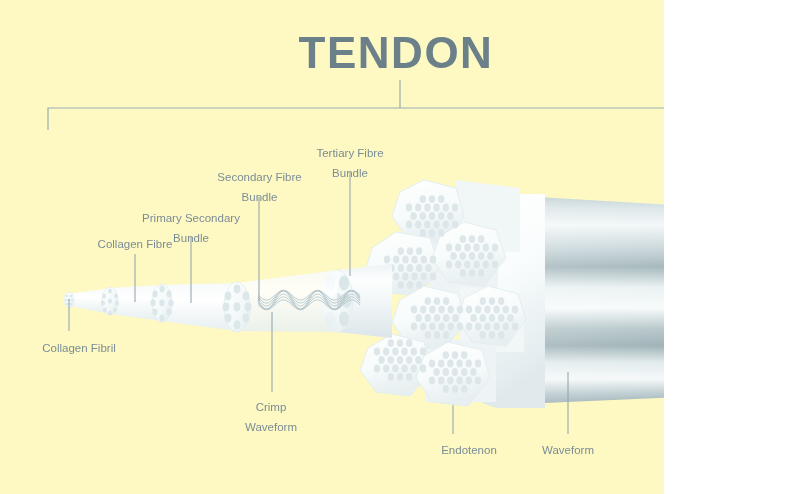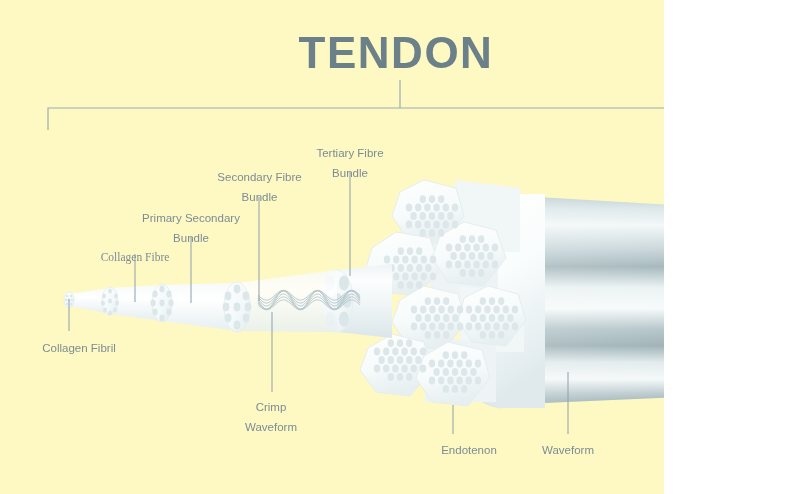--- a/index.html
+++ b/index.html
@@ -412,21 +412,21 @@
         <line x1="259" y1="197" x2="259" y2="301"></line>
         <line x1="350" y1="172" x2="350" y2="276"></line>
         <line x1="272" y1="312" x2="272" y2="392"></line>
         <line x1="453" y1="405" x2="453" y2="434"></line>
         <line x1="568" y1="372" x2="568" y2="434"></line>
       </g>
   </svg>
 
   <div id="labels-layer">
       <div class="label left-anchor" style="left: 34px; top: 338px; width: 90px; color: rgb(123, 140, 149);">Collagen Fibril</div>
-      <div class="label" style="left: 86px; top: 247px; width: 98px; color: rgb(123, 140, 149); font-family: Liberation Serif, serif;">Collagen Fibre</div>
+      <div class="label" style="left: 86px; top: 234px; width: 98px; color: rgb(123, 140, 149);">Collagen Fibre</div>
       <div class="label" style="left: 136px; top: 208px; width: 110px; color: rgb(123, 140, 149);">Primary Secondary
 Bundle</div>
       <div class="label" style="left: 203px; top: 167px; width: 113px; color: rgb(123, 140, 149);">Secondary Fibre
 Bundle</div>
       <div class="label" style="left: 300px; top: 143px; width: 100px; color: rgb(123, 140, 149);">Tertiary Fibre
 Bundle</div>
       <div class="label" style="left: 228px; top: 397px; width: 86px; color: rgb(123, 140, 149);">Crimp
 Waveform</div>
       <div class="label" style="left: 428px; top: 440px; width: 82px; color: rgb(123, 140, 149);">Endotenon</div>
       <div class="label" style="left: 531px; top: 440px; width: 74px; color: rgb(123, 140, 149);">Waveform</div>

